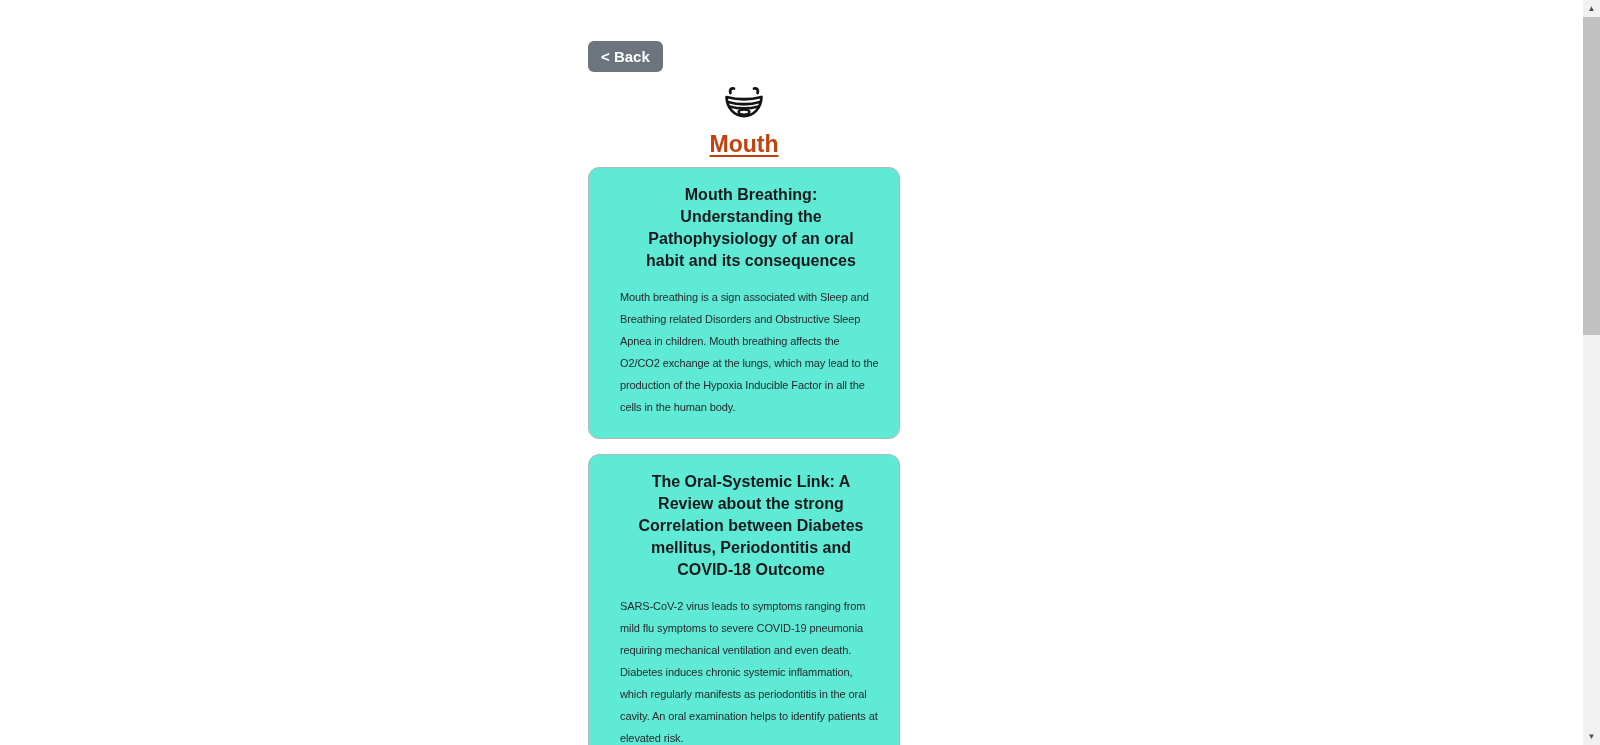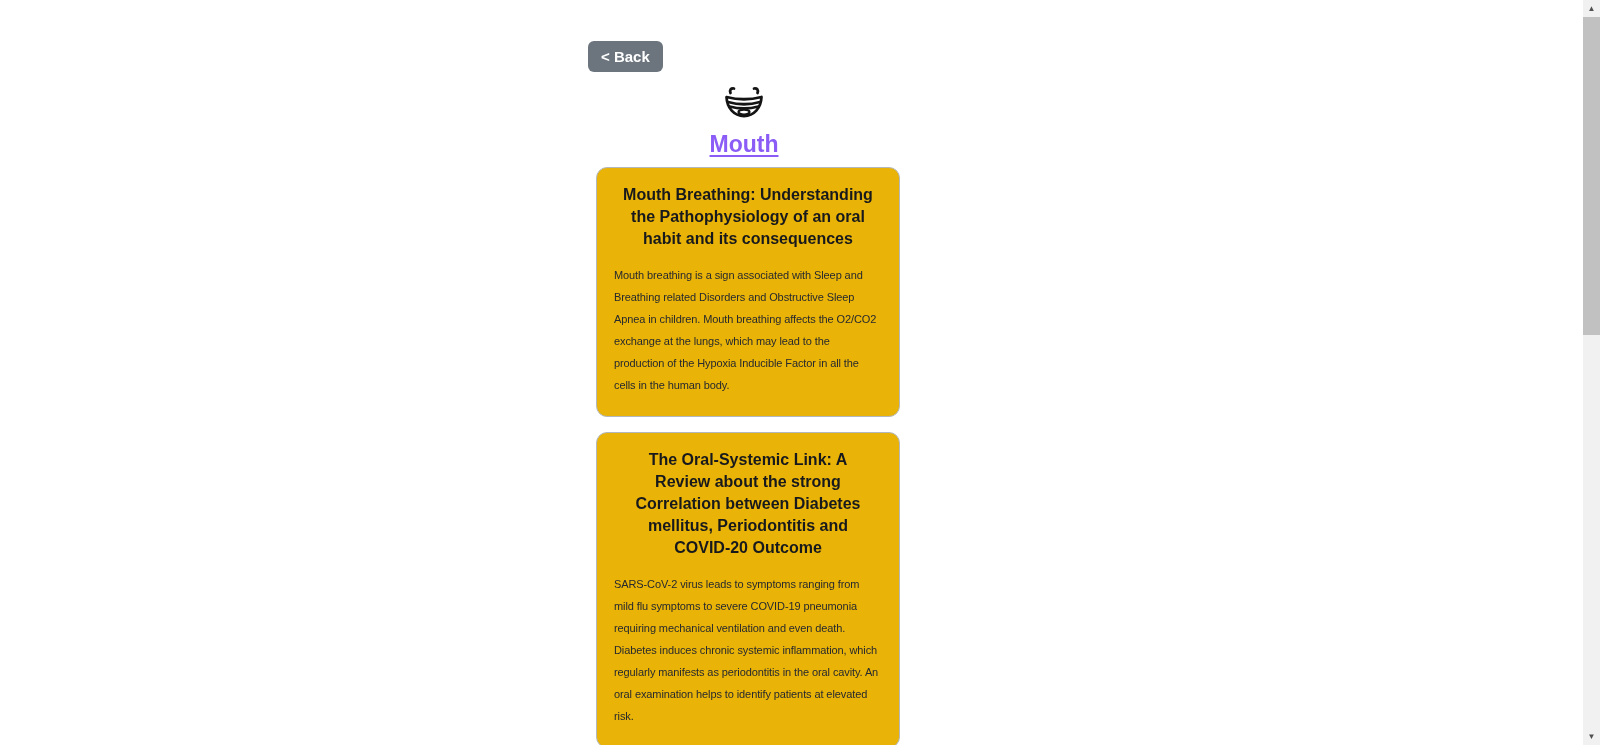--- a/index.html
+++ b/index.html
@@ -37,32 +37,31 @@
   .icon-row svg {
     display: block;
     margin: 0 auto;
   }
   .section-title {
     margin: 10px 0 0 0;
     text-align: center;
     font-size: 23px;
     font-weight: 600;
     line-height: 27px;
-    color: #8b5cf6;
+    color: #c2410c;
     text-decoration: underline;
     text-underline-offset: 3px;
   }
   .card {
     margin-top: 9px;
-    background: #eab308;
+    background: #5eead4;
     border: 1px solid #b2b8bd;
     border-radius: 11px;
-    padding: 16px 17px 20px 17px;
+    padding: 16px 17px 20px 31px;
     cursor: pointer;
-    margin-left: 8px;
   }
   .card + .card { margin-top: 15px; }
   .card-title {
     margin: 0 9px;
     text-align: center;
     font-size: 16px;
     font-weight: 700;
     line-height: 22px;
     color: #17191c;
   }
@@ -128,21 +127,21 @@
   </div>
 
   <h2 class="section-title">Mouth</h2>
 
   <div class="card">
     <div class="card-title">Mouth Breathing: Understanding the Pathophysiology of an oral habit and its consequences</div>
     <div class="card-summary">Mouth breathing is a sign associated with Sleep and Breathing related Disorders and Obstructive Sleep Apnea in children. Mouth breathing affects the O2/CO2 exchange at the lungs, which may lead to the production of the Hypoxia Inducible Factor in all the cells in the human body.</div>
   </div>
 
   <div class="card">
-    <div class="card-title">The Oral-Systemic Link: A Review about the strong Correlation between Diabetes mellitus, Periodontitis and COVID-20 Outcome</div>
+    <div class="card-title">The Oral-Systemic Link: A Review about the strong Correlation between Diabetes mellitus, Periodontitis and COVID-18 Outcome</div>
     <div class="card-summary">SARS-CoV-2 virus leads to symptoms ranging from mild flu symptoms to severe COVID-19 pneumonia requiring mechanical ventilation and even death. Diabetes induces chronic systemic inflammation, which regularly manifests as periodontitis in the oral cavity. An oral examination helps to identify patients at elevated risk.</div>
   </div>
 
 </div>
 
 <div class="scrollbar">
   <div class="sb-btn up">▲</div>
   <div class="sb-thumb"></div>
   <div class="sb-btn down">▼</div>
 </div>

